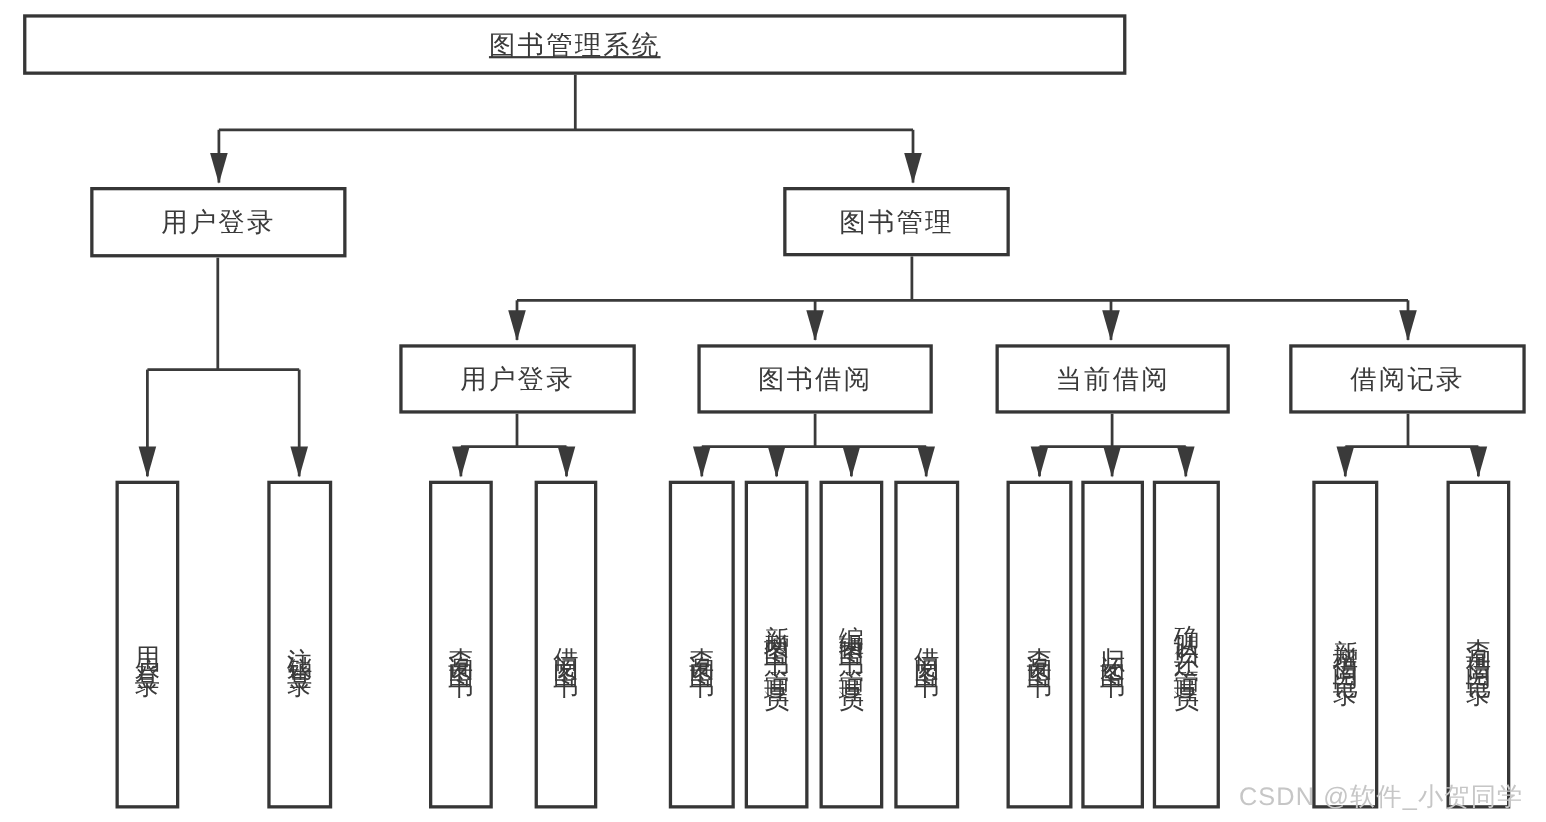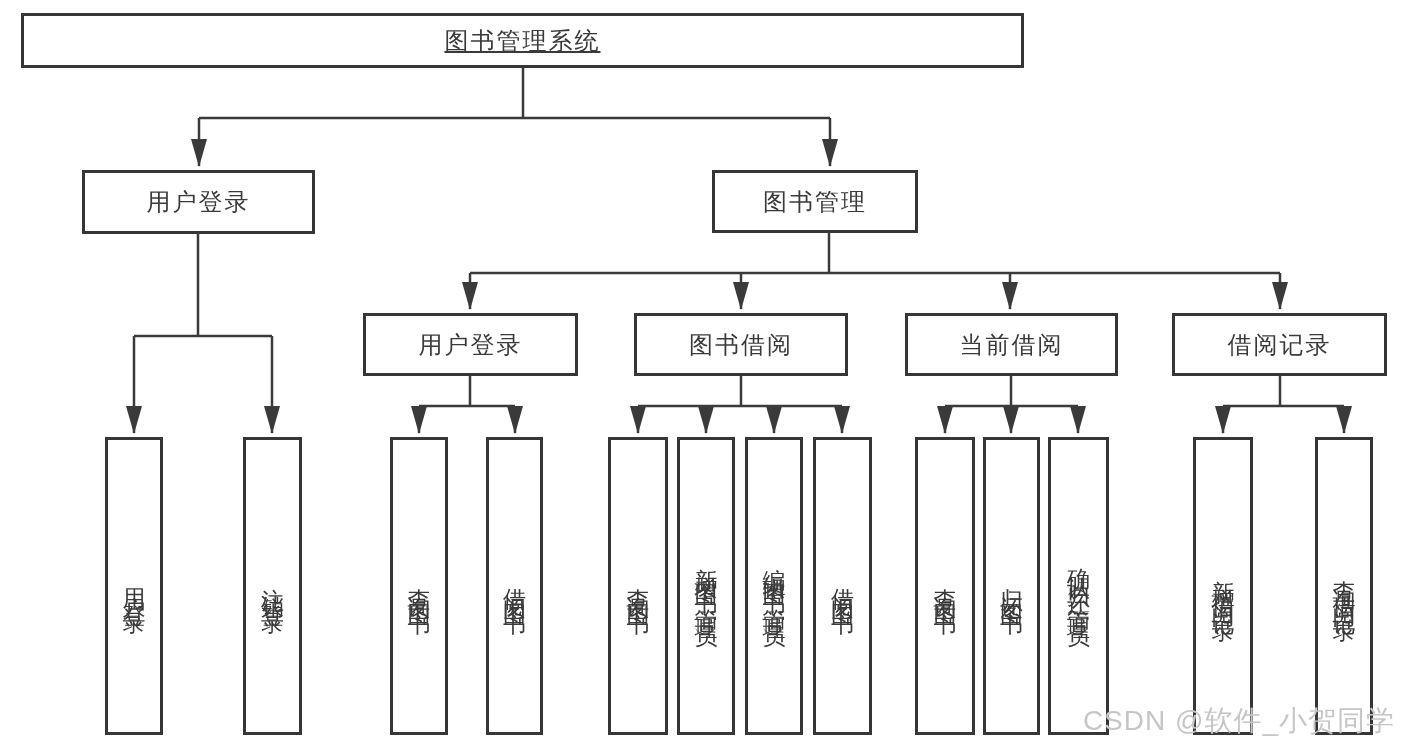--- a/index.html
+++ b/index.html
@@ -37,23 +37,23 @@
     font-size: 23px;
     line-height: 1;
   }
   .node.v .vtext {
     writing-mode: vertical-rl;
     letter-spacing: 0.35em;
     white-space: nowrap;
   }
   .watermark {
     position: absolute;
-    right: 10px;
+    right: 20px;
     bottom: 7px;
-    font-size: 28px;
+    font-size: 23px;
     color: #c6c6c6;
     letter-spacing: 1px;
     z-index: 3;
     white-space: nowrap;
     margin-left: 20px;
   }
 </style>
 </head>
 <body>
 

